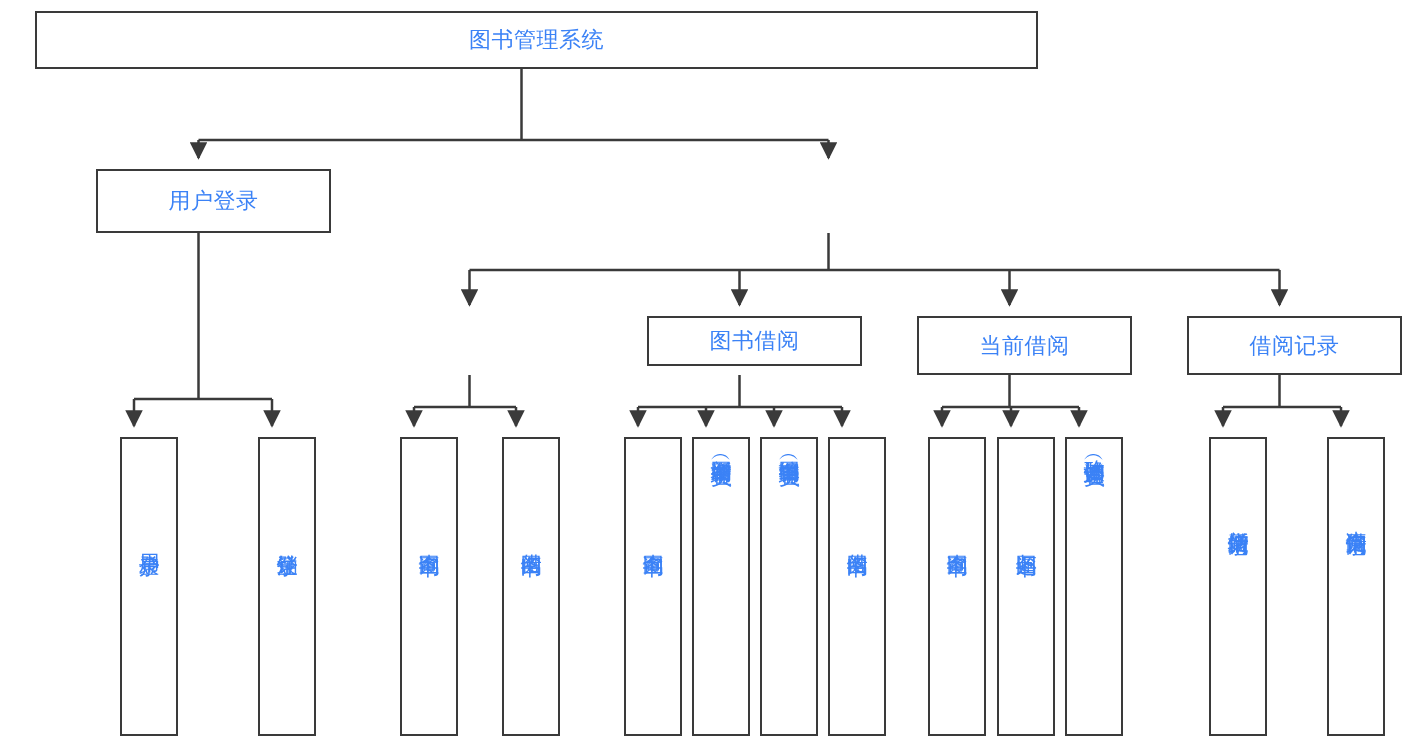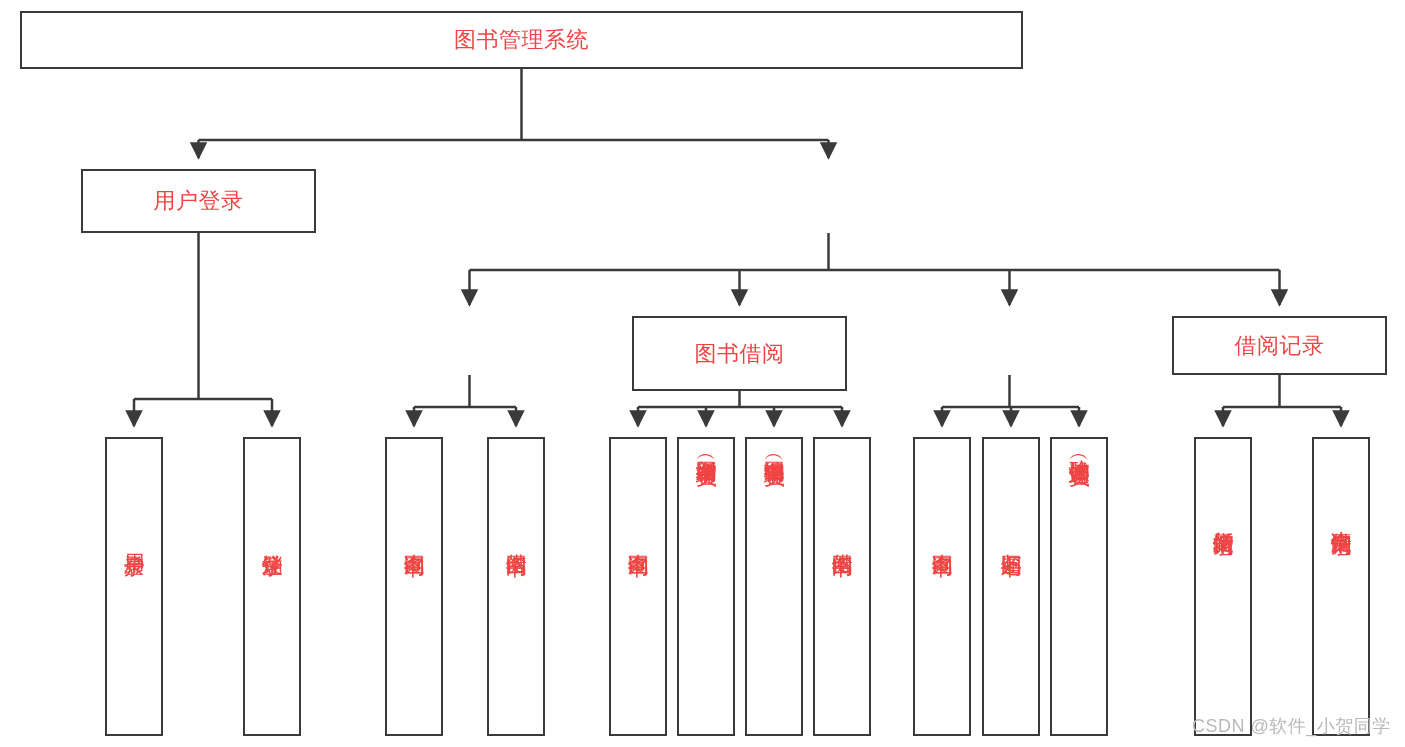--- a/index.html
+++ b/index.html
@@ -27,22 +27,23 @@
     pointer-events: none;
   }
   .node {
     position: absolute;
     box-sizing: border-box;
     background: #ffffff;
     border: 2.5px solid #3a3a3a;
     display: flex;
     align-items: center;
     justify-content: center;
-    color: #ef4444;
+    color: #3b82f6;
     z-index: 2;
+    margin-left: 15px;
   }
   .node .label {
     font-size: 22px;
     line-height: 1.15;
     letter-spacing: 0.5px;
     white-space: nowrap;
   }
   .node.vert {
     align-items: flex-start;
     justify-content: center;
@@ -109,30 +110,32 @@
         <path d="M 942 407 L 942 426" marker-end="url(#arrow)"></path>
         <path d="M 1011 407 L 1011 426" marker-end="url(#arrow)"></path>
         <path d="M 1079 407 L 1079 426" marker-end="url(#arrow)"></path>
         <path d="M 1279.5 375 L 1279.5 407"></path>
         <path d="M 1223 407 L 1341 407"></path>
         <path d="M 1223 407 L 1223 426" marker-end="url(#arrow)"></path>
         <path d="M 1341 407 L 1341 426" marker-end="url(#arrow)"></path>
       </g>
   </svg>
 
-  <div class="watermark" style="left: 1192px; top: 714px;">CSDN @软件_小贺同学</div>
 
 <div class="node" style="left: 20px; top: 11px; width: 1003px; height: 58px;">
       <span class="label">图书管理系统</span>
     </div>
     <div class="node" style="left: 81px; top: 169px; width: 235px; height: 64px;">
       <span class="label">用户登录</span>
     </div>
-    <div class="node" style="left: 632px; top: 316px; width: 215px; height: 75px;">
+    <div class="node" style="left: 632px; top: 316px; width: 215px; height: 50px;">
       <span class="label">图书借阅</span>
+    </div>
+    <div class="node" style="left: 902px; top: 316px; width: 215px; height: 59px;">
+      <span class="label">当前借阅</span>
     </div>
     <div class="node" style="left: 1172px; top: 316px; width: 215px; height: 59px;">
       <span class="label">借阅记录</span>
     </div>
     <div class="node vert mid" style="left: 105px; top: 437px; width: 58px; height: 299px;">
       <span class="label" style="margin-top: 97.5px;">用户登录</span>
     </div>
     <div class="node vert mid" style="left: 243px; top: 437px; width: 58px; height: 299px;">
       <span class="label" style="margin-top: 97.5px;">注销登录</span>
     </div>

